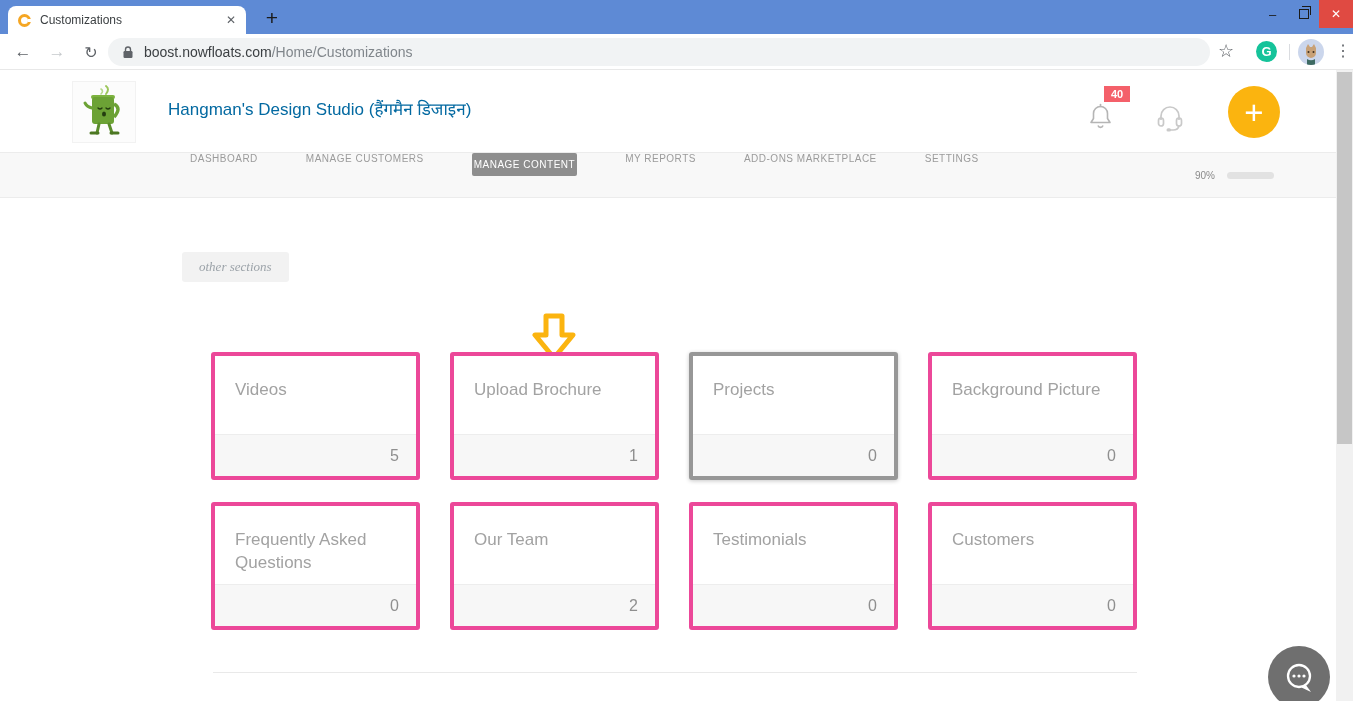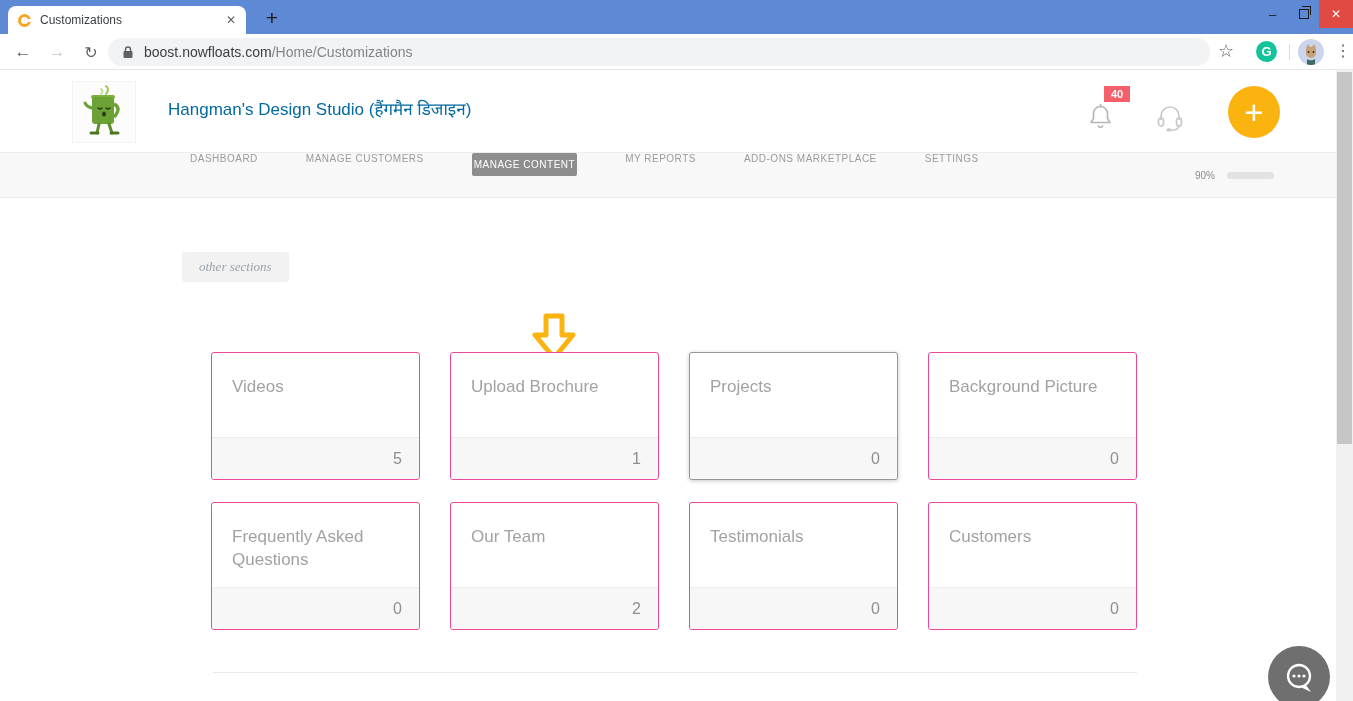--- a/index.html
+++ b/index.html
@@ -55,21 +55,21 @@
   .nav-item.active{background:#8E8E8E;color:#fff;padding:6px 2px;border-radius:2px;}
   .progress-wrap{position:absolute;right:62px;top:0;height:100%;display:flex;align-items:center;gap:12px;}
   .progress-label{font-size:10px;color:#8A8A8A;}
   .progress-track{width:47px;height:7px;border-radius:4px;background:#E2E2E2;overflow:hidden;}
   .progress-fill{height:100%;border-radius:4px;background:#FBB40F;}
 
   
   .section-chip{position:absolute;left:182px;top:182px;background:#F2F2F2;border-radius:3px;padding:7px 17px;font-family:"Liberation Serif","DejaVu Serif",serif;font-style:italic;font-size:13px;color:#9CA3A9;}
   .pointer-arrow{position:absolute;left:531px;top:243px;}
   .cards{position:absolute;left:211px;top:282px;display:grid;grid-template-columns:repeat(4,209px);column-gap:30px;row-gap:22px;}
-  .card{position:relative;width:209px;height:128px;background:#fff;border:1px solid #ec4899;border-radius:3px;box-sizing:border-box;cursor:pointer;}
+  .card{position:relative;width:209px;height:128px;background:#fff;border:4px solid #ec4899;border-radius:3px;box-sizing:border-box;cursor:pointer;}
   .card.highlight{border-color:#979797;box-shadow:0 1px 4px rgba(0,0,0,.22);}
   .card-title{padding:23px 20px 0 20px;font-size:17px;color:#A2A2A2;line-height:1.35;}
   .card-footer{position:absolute;left:0;right:0;bottom:0;height:42px;background:#F7F7F7;border-top:1px solid #EDEDED;border-radius:0 0 3px 3px;display:flex;align-items:center;justify-content:flex-end;padding-right:17px;font-size:16px;color:#8F8F8F;box-sizing:border-box;}
   .divider{position:absolute;left:213px;top:602px;width:924px;height:1px;background:#E9E9E9;}
   .chat-fab{position:absolute;left:1268px;top:576px;width:62px;height:62px;border-radius:50%;background:#6F6F6F;display:flex;align-items:center;justify-content:center;cursor:pointer;}
 </style>
 </head>
 <body>
 
 <div class="window">

